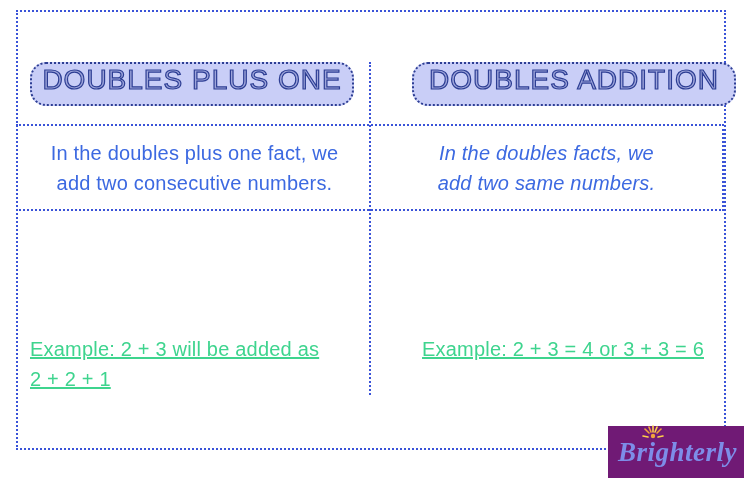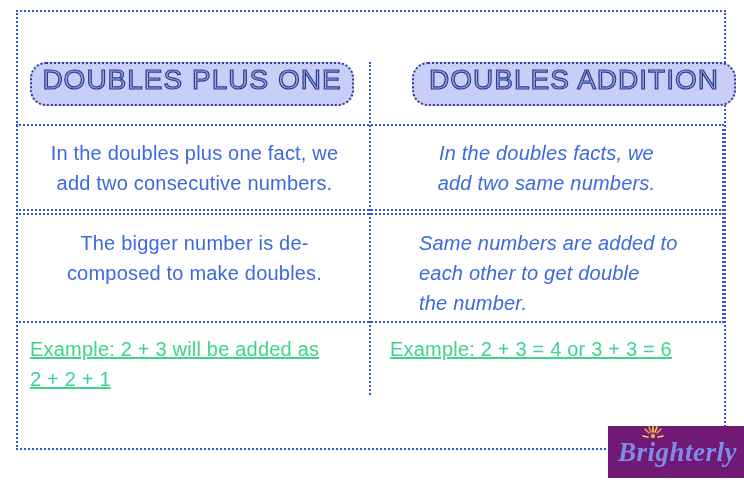--- a/index.html
+++ b/index.html
@@ -88,21 +88,21 @@
     position: absolute;
     top: 334px;
     font-size: 20px;
     line-height: 30px;
     color: #3ed48e;
     letter-spacing: 0.2px;
     white-space: pre-line;
     text-decoration: underline;
   }
   .example-left  { left: 30px;  width: 335px; }
-  .example-right { left: 390px; width: 330px; }
+  .example-right { left: 398px; width: 330px; text-align: center; }
 
   .logo {
     position: absolute;
     left: 608px; top: 426px;
     width: 136px; height: 52px;
     background: #701a75;
     z-index: 2;
     display: flex;
     align-items: center;
     padding-left: 10px;
@@ -137,27 +137,20 @@
     <span>DOUBLES ADDITION</span>
   </div>
 
   <div class="row row-1">
     <div class="cell cell-left">In the doubles plus one fact, we
 add two consecutive numbers.</div>
     <div class="cell cell-right">In the doubles facts, we
 add two same numbers.</div>
   </div>
 
-  <div class="row row-2">
-    <div class="cell cell-left">The bigger number is de-
-composed to make doubles.</div>
-    <div class="cell cell-right">Same numbers are added to
-each other to get double
-the number.</div>
-  </div>
 
   <div class="example example-left">Example: 2 + 3 will be added as
 2 + 2 + 1</div>
 
   <div class="example example-right">Example: 2 + 3 = 4 or 3 + 3 = 6</div>
 
   <div class="logo">
     <svg class="sun-icon" viewBox="0 0 22 18" xmlns="http://www.w3.org/2000/svg">
       <g stroke-width="1.6" stroke-linecap="round" fill="none">
         <line x1="11" y1="8" x2="11" y2="2" stroke="#ffd04a"></line>

